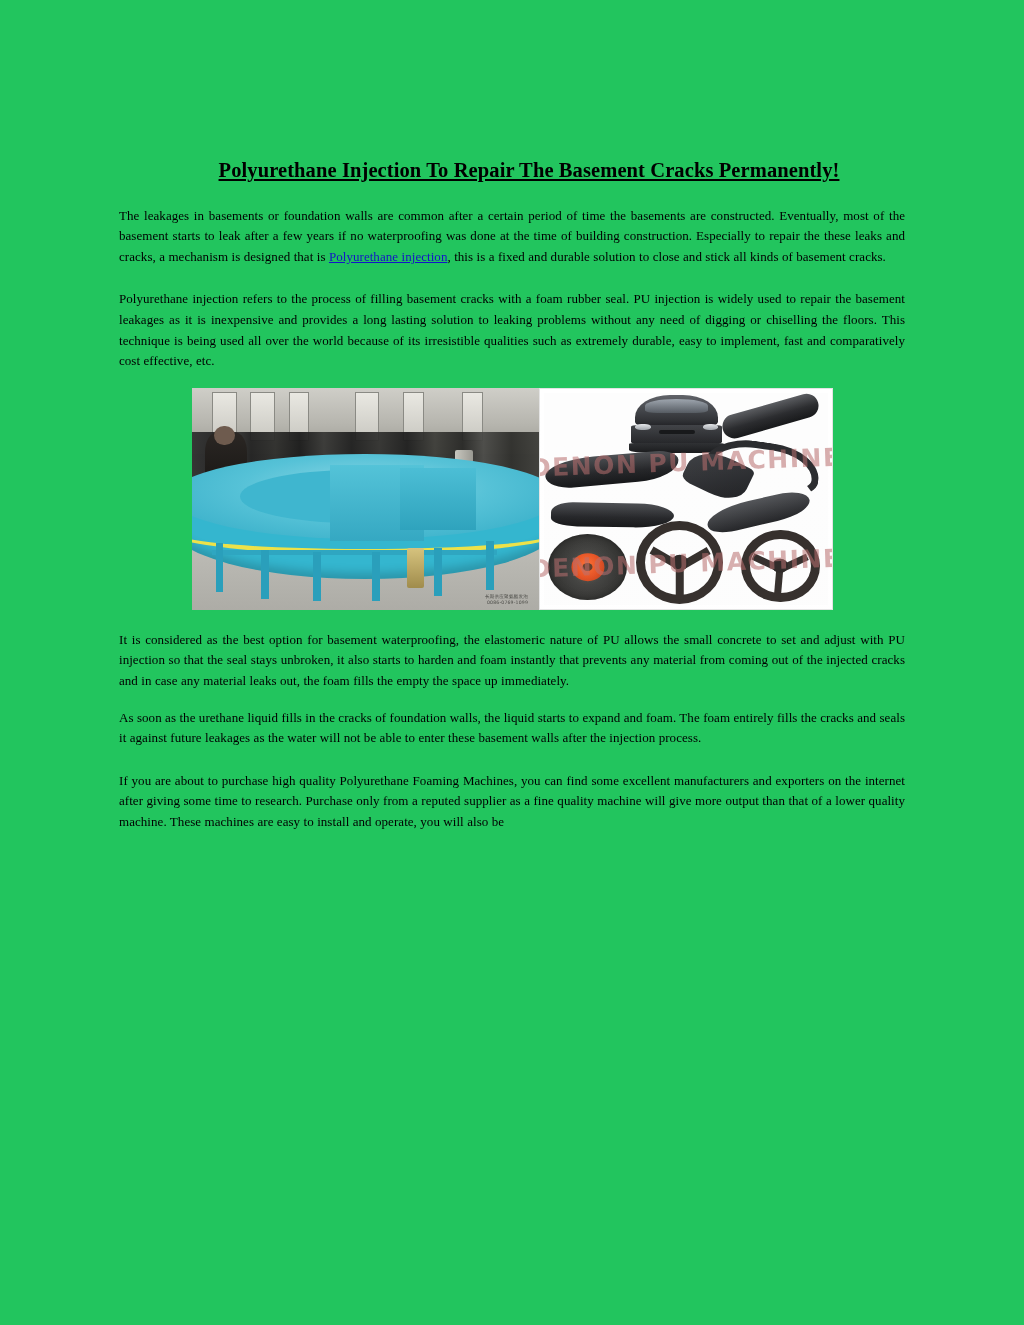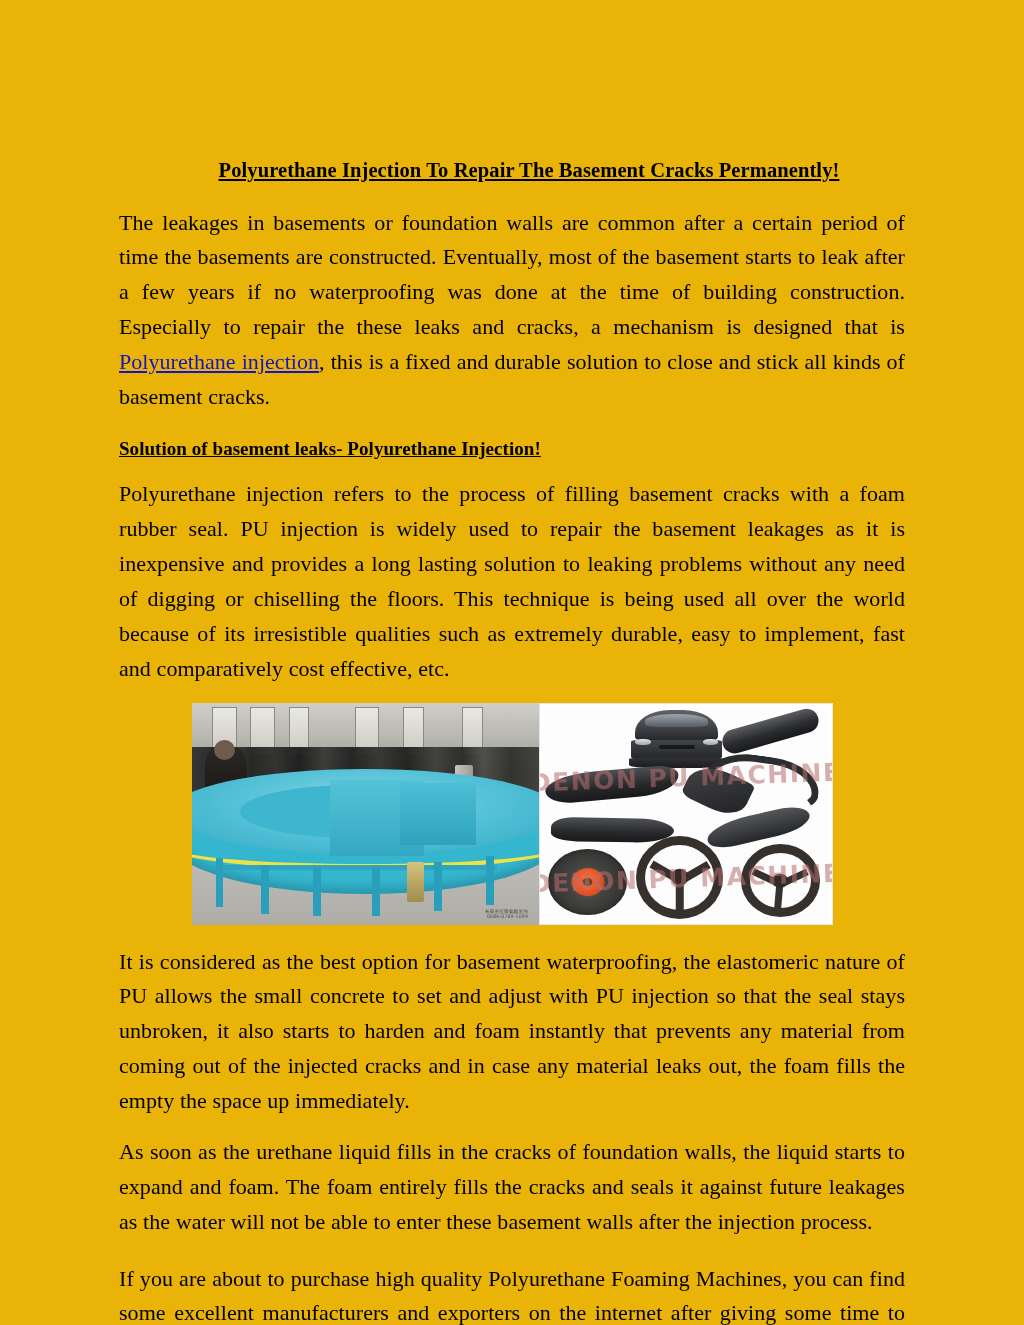--- a/index.html
+++ b/index.html
@@ -13,21 +13,21 @@
     position: relative;
     font-family: "Liberation Serif", "DejaVu Serif", serif;
     color: #000000;
     overflow: hidden;
   }
   .page {
     position: absolute;
     left: 0; top: 0;
     width: 1024px;
     height: 1325px;
-    background: #eab308;
+    background: #22c55e;
   }
   .content {
     position: absolute;
     left: 119px;
     top: 158px;
     width: 786px;
   }
 
   
   .doc-title {
@@ -43,21 +43,21 @@
   }
   .subhead {
     font-size: 19px;
     font-weight: bold;
     text-decoration: underline;
     line-height: 1.3;
     margin: 0 0 16px 0;
     letter-spacing: 0.05px;
   }
   p.body-text {
-    font-size: 22px;
+    font-size: 13px;
     line-height: 1.585;
     text-align: justify;
     margin: 0 0 16px 0;
     letter-spacing: 0.05px;
     word-spacing: 0.1px;
   }
   p.body-text.last-of-block { margin-bottom: 22px; }
   a.inline-link {
     color: #1414c8;
     text-decoration: underline;
@@ -354,21 +354,20 @@
 </head>
 <body>
 
 <div class="page">
   <div class="content">
 
     <h1 class="doc-title">Polyurethane Injection To Repair The Basement Cracks Permanently!</h1>
 
     <p class="body-text last-of-block"><span>The leakages in basements or foundation walls are common after a certain period of time the basements are constructed. Eventually, most of the basement starts to leak after a few years if no waterproofing was done at the time of building construction. Especially to repair the these leaks and cracks, a mechanism is designed that is </span><a class="inline-link" href="#">Polyurethane injection</a><span>, this is a fixed and durable solution to close and stick all kinds of basement cracks.</span></p>
 
-    <h2 class="subhead">Solution of basement leaks- Polyurethane Injection!</h2>
 
     <p class="body-text">Polyurethane injection refers to the process of filling basement cracks with a foam rubber seal. PU injection is widely used to repair the basement leakages as it is inexpensive and provides a long lasting solution to leaking problems without any need of digging or chiselling the floors. This technique is being used all over the world because of its irresistible qualities such as extremely durable, easy to implement, fast and comparatively cost effective, etc.</p>
 
     <div class="figure-wrap">
       <div class="figure">
 
         <div class="photo-left">
           <div class="pl-ceiling"></div>
           <div class="pl-window pl-w1"></div>
           <div class="pl-window pl-w2"></div>

